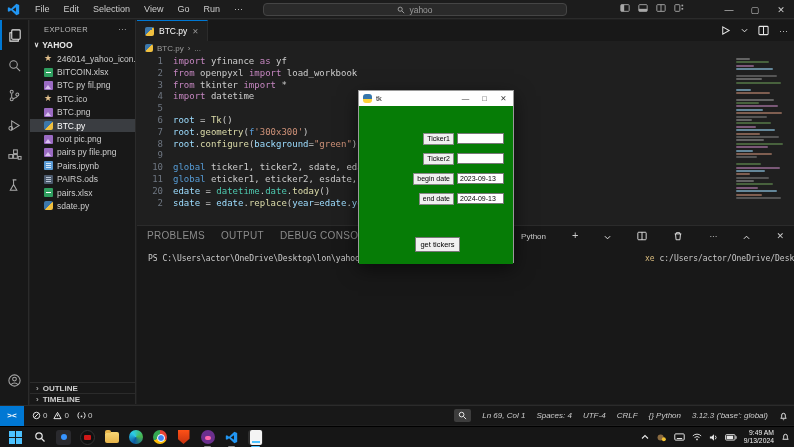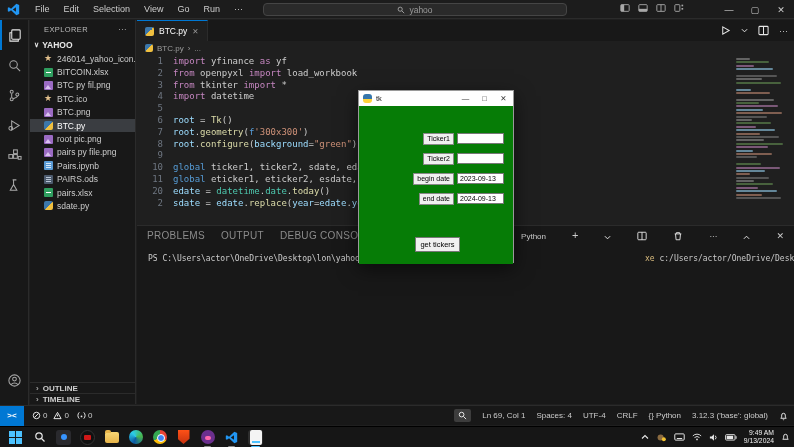--- a/index.html
+++ b/index.html
@@ -66,21 +66,21 @@
   .panel-tab.active { color:#e7e7e7; border-bottom:1px solid #cccccc; }
   #panel-actions { position:absolute; right:10px; top:3px; display:flex; align-items:flex-end; gap:26px; color:#cccccc; font-size:8px; }
   #terminal-line { position:absolute; left:11px; top:28px; font-family:"DejaVu Sans Mono", monospace; font-size:8px; color:#cccccc; white-space:pre; }
   #terminal-right { position:absolute; left:508px; top:28px; font-family:"DejaVu Sans Mono", monospace; font-size:8px; white-space:pre; }
   .cmd-hl { color:#d7ba7d; } .cmd-rest { color:#c8c8c8; }
 
   
   #statusbar { position:absolute; left:0; top:405px; width:794px; height:20px; background:#181818; border-top:1px solid #2b2b2b; display:flex; align-items:center; color:#cccccc; font-size:8px; }
   #remote-btn { width:24px; height:20px; background:#0078d4; color:#fff; display:flex; align-items:center; justify-content:center; font-size:8px; font-weight:bold; }
   .sb-left-item { display:flex; align-items:center; gap:2px; margin-left:8px; }
-  #sb-right { position:absolute; right:6px; display:flex; align-items:center; gap:11px; }
+  #sb-right { position:absolute; right:6px; display:flex; align-items:center; gap:11px;font-style:italic; }
   .sb-item { white-space:nowrap; }
   #sb-zoom { background:#3d3d3d; border-radius:2px; padding:2px 4px; display:flex; align-items:center; }
 
   
   #taskbar { position:absolute; left:0; top:426px; width:794px; height:21px; background:#161616; border-top:1px solid #000; display:flex; align-items:center; }
   #tb-apps { display:flex; align-items:center; gap:9px; margin-left:8px; }
   .tb-app { width:15px; height:15px; position:relative; display:flex; align-items:center; justify-content:center; }
   .tb-app.open::after { content:""; position:absolute; bottom:-3px; left:4px; right:4px; height:2px; border-radius:1px; background:#8a8a8a; }
   .tb-app.active-app { background:#2d2d2d; border-radius:3px; }
   .tb-app.active-app::after { content:""; position:absolute; bottom:-3px; left:3px; right:3px; height:2px; border-radius:1px; background:#4cc2ff; }

